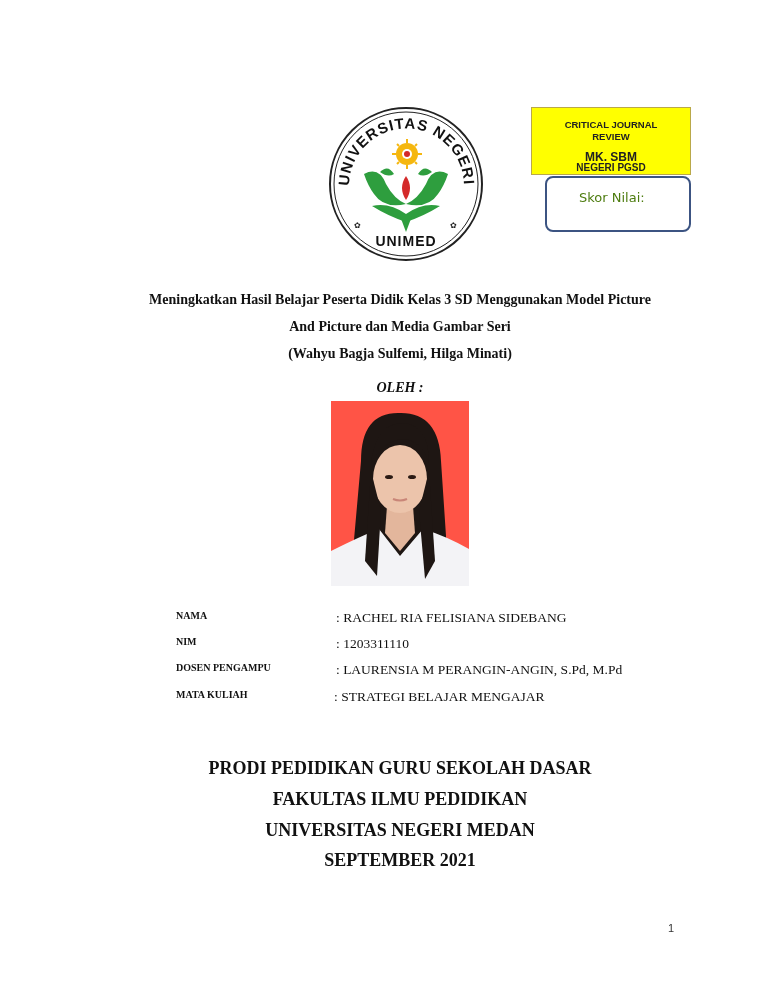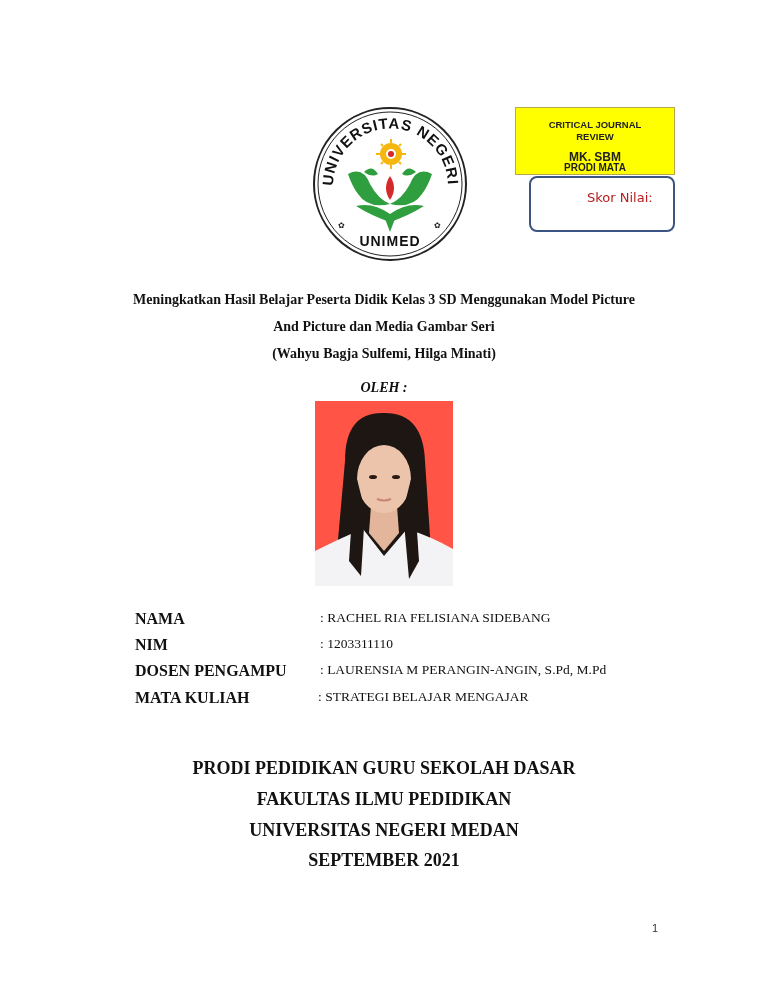--- a/index.html
+++ b/index.html
@@ -1,31 +1,31 @@
 <!DOCTYPE html>
 <html><head>
 <meta charset="utf-8">
 <style>
   html, body { margin:0; padding:0; background:#ffffff; }
   body { width:768px; height:994px; position:relative; overflow:hidden;
          font-family:"Liberation Serif", serif; color:#111; }
-  .abs { position:absolute; }
+  .abs { position:absolute;margin-left:16px; }
   .logo { left:308px; top:104px; width:165px; height:160px; }
   .yellow-box { left:515px; top:107px; width:160px; height:68px; background:#ffff00;
     border:1px solid #b9a84a; box-sizing:border-box; text-align:center;
     font-family:"Liberation Sans", sans-serif; font-weight:bold; font-size:9.5px; line-height:12px; color:#222; }
   .yellow-box .l1 { margin-top:11px; }
   .yellow-box .l3 { margin-top:8px; font-size:12px; }
   .yellow-box .l4 { font-size:10px; line-height:10px; height:8px; overflow:hidden; }
   .score-box { left:529px; top:176px; width:146px; height:56px; border:2px solid #3c5482;
     border-radius:8px; box-sizing:border-box; background:#fff; border-top-color:#3c5482; }
-  .score-box span { position:absolute; left:56px; top:12px; font-family:"DejaVu Sans", sans-serif; font-size:13px; color:#b91c1c; }
+  .score-box span { position:absolute; left:32px; top:12px; font-family:"DejaVu Sans", sans-serif; font-size:13px; color:#4d7c0f; }
   .title-line { left:0; width:768px; text-align:center; font-weight:bold; font-size:14px; }
   .photo { left:315px; top:401px; width:138px; height:185px; background:#ff5446; overflow:hidden; }
-  .info-row { left:135px; font-weight:bold; font-size:16px; }
+  .info-row { left:160px; font-weight:bold; font-size:10px; }
   .info-val { font-weight:normal; font-size:13.5px; }
   .footer-line { left:0; width:768px; text-align:center; font-weight:bold; font-size:18px; }
   .page-num { left:652px; top:922px; font-family:"Liberation Sans", sans-serif; font-size:11px; color:#333; }
 </style>
 </head>
 <body>
 
 <div class="abs logo">
   <svg width="165" height="160" viewBox="0 0 165 160">
     <defs>
@@ -71,21 +71,21 @@
     </g>
 
     <path d="M 82 72 Q 74 84 82 96 Q 90 84 82 72 Z" fill="#d42a2a"></path>
   </svg>
 </div>
 
 <div class="abs yellow-box">
   <div class="l1">CRITICAL JOURNAL</div>
   <div>REVIEW</div>
   <div class="l3">MK. SBM</div>
-  <div class="l4">PRODI MATA</div>
+  <div class="l4">NEGERI PGSD</div>
 </div>
 
 <div class="abs score-box">
   <span>Skor Nilai:</span>
 </div>
 
 <div class="abs title-line" style="top:292px;">Meningkatkan Hasil Belajar Peserta Didik Kelas 3 SD Menggunakan Model Picture</div>
 <div class="abs title-line" style="top:319px;">And Picture dan Media Gambar Seri</div>
 <div class="abs title-line" style="top:346px;">(Wahyu Bagja Sulfemi, Hilga Minati)</div>
 <div class="abs title-line" style="top:380px;font-style:italic;">OLEH :</div>

